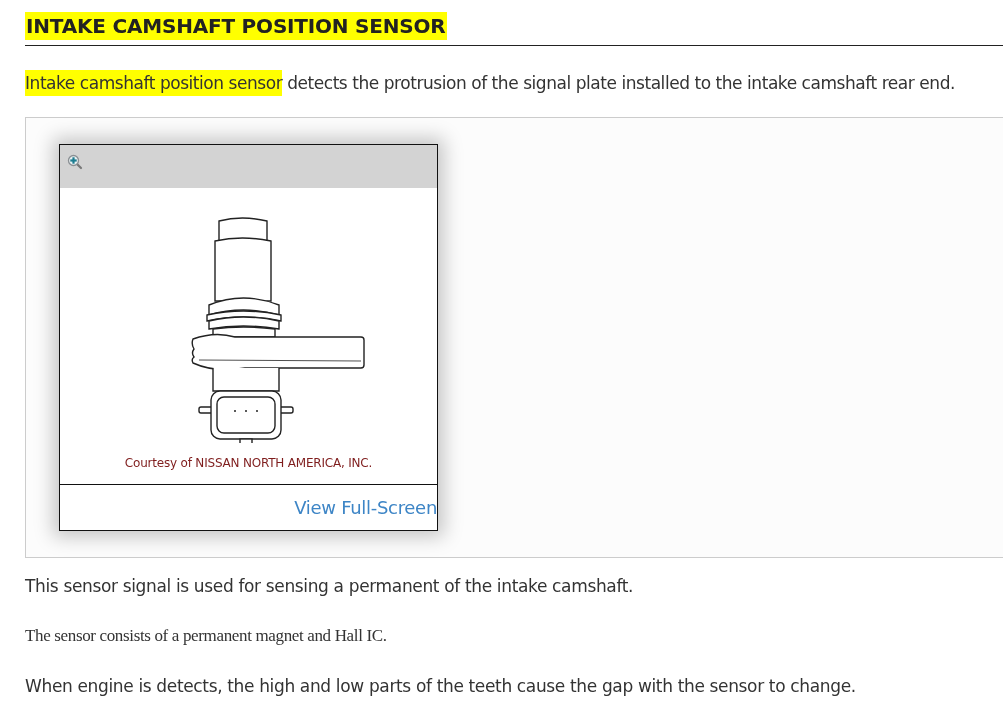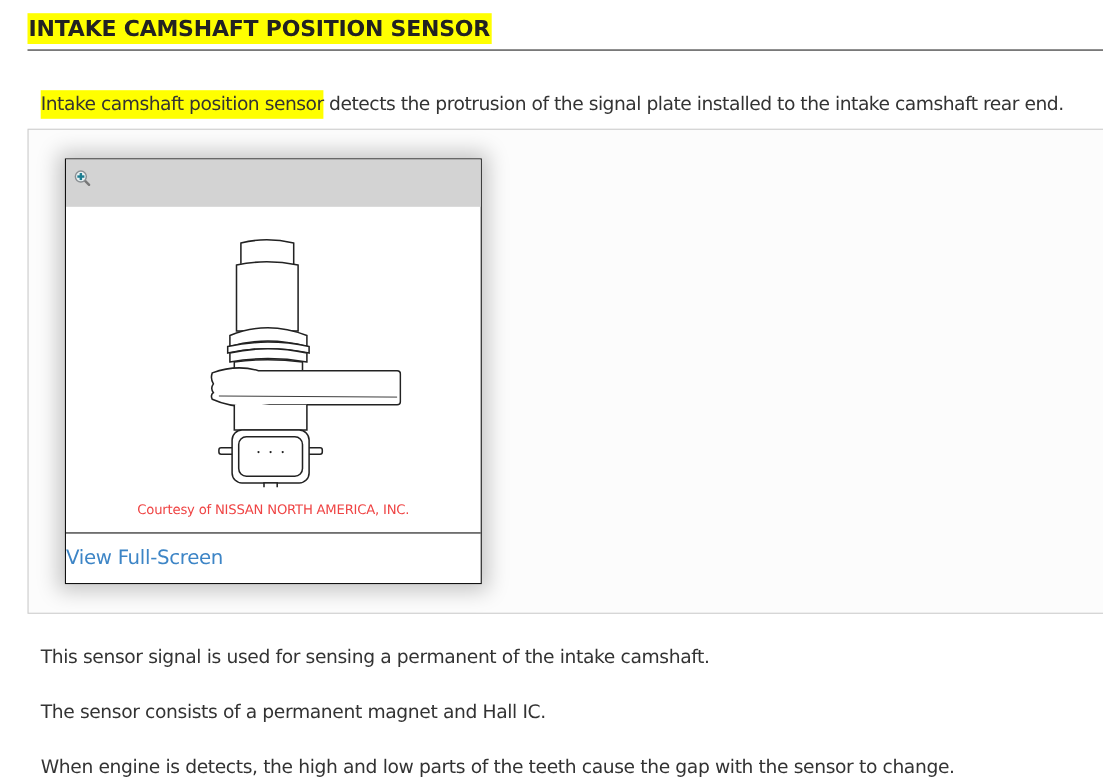--- a/index.html
+++ b/index.html
@@ -35,34 +35,34 @@
       position: absolute;
       left: 25px;
       top: 45px;
       width: 978px;
       height: 1px;
       background: #222222;
     }
     .para {
       position: absolute;
       left: 25px;
-      margin: 12px;
+      margin: 0;
       font-size: 17px;
       line-height: 26px;
       color: #333333;
       white-space: nowrap;
       letter-spacing: -0.35px;
     }
     .para .hl {
       background: #ffff00;
       padding: 3px 0;
     }
     .p1 { top: 70px; letter-spacing: -0.45px; }
     .p2 { top: 573px; }
-    .p3 { top: 623px; }
+    .p3 { top: 623px; font-family: Liberation Serif, serif; }
     .p4 { top: 673px; }
 
     .figure-box {
       position: absolute;
       left: 25px;
       top: 117px;
       width: 990px;
       height: 439px;
       border: 1px solid #cccccc;
       background: #fcfcfc;
@@ -100,39 +100,39 @@
       width: 180px;
       height: 230px;
     }
     .credit {
       position: absolute;
       left: 0;
       top: 311px;
       width: 377px;
       text-align: center;
       font-size: 12px;
-      color: #ef4444;
+      color: #7f1d1d;
       letter-spacing: -0.2px;
     }
     .card-divider {
       position: absolute;
       left: 0;
       top: 339px;
       width: 377px;
       height: 1px;
       background: #111111;
     }
     .fullscreen-link {
       position: absolute;
       left: 0;
       top: 340px;
       width: 377px;
       height: 45px;
       line-height: 45px;
-      text-align: left;
+      text-align: right;
       font-size: 18px;
       color: #3d85c6;
       text-decoration: none;
       cursor: pointer;
       letter-spacing: -0.3px;
     }
   </style>
 </head>
 <body>
 

